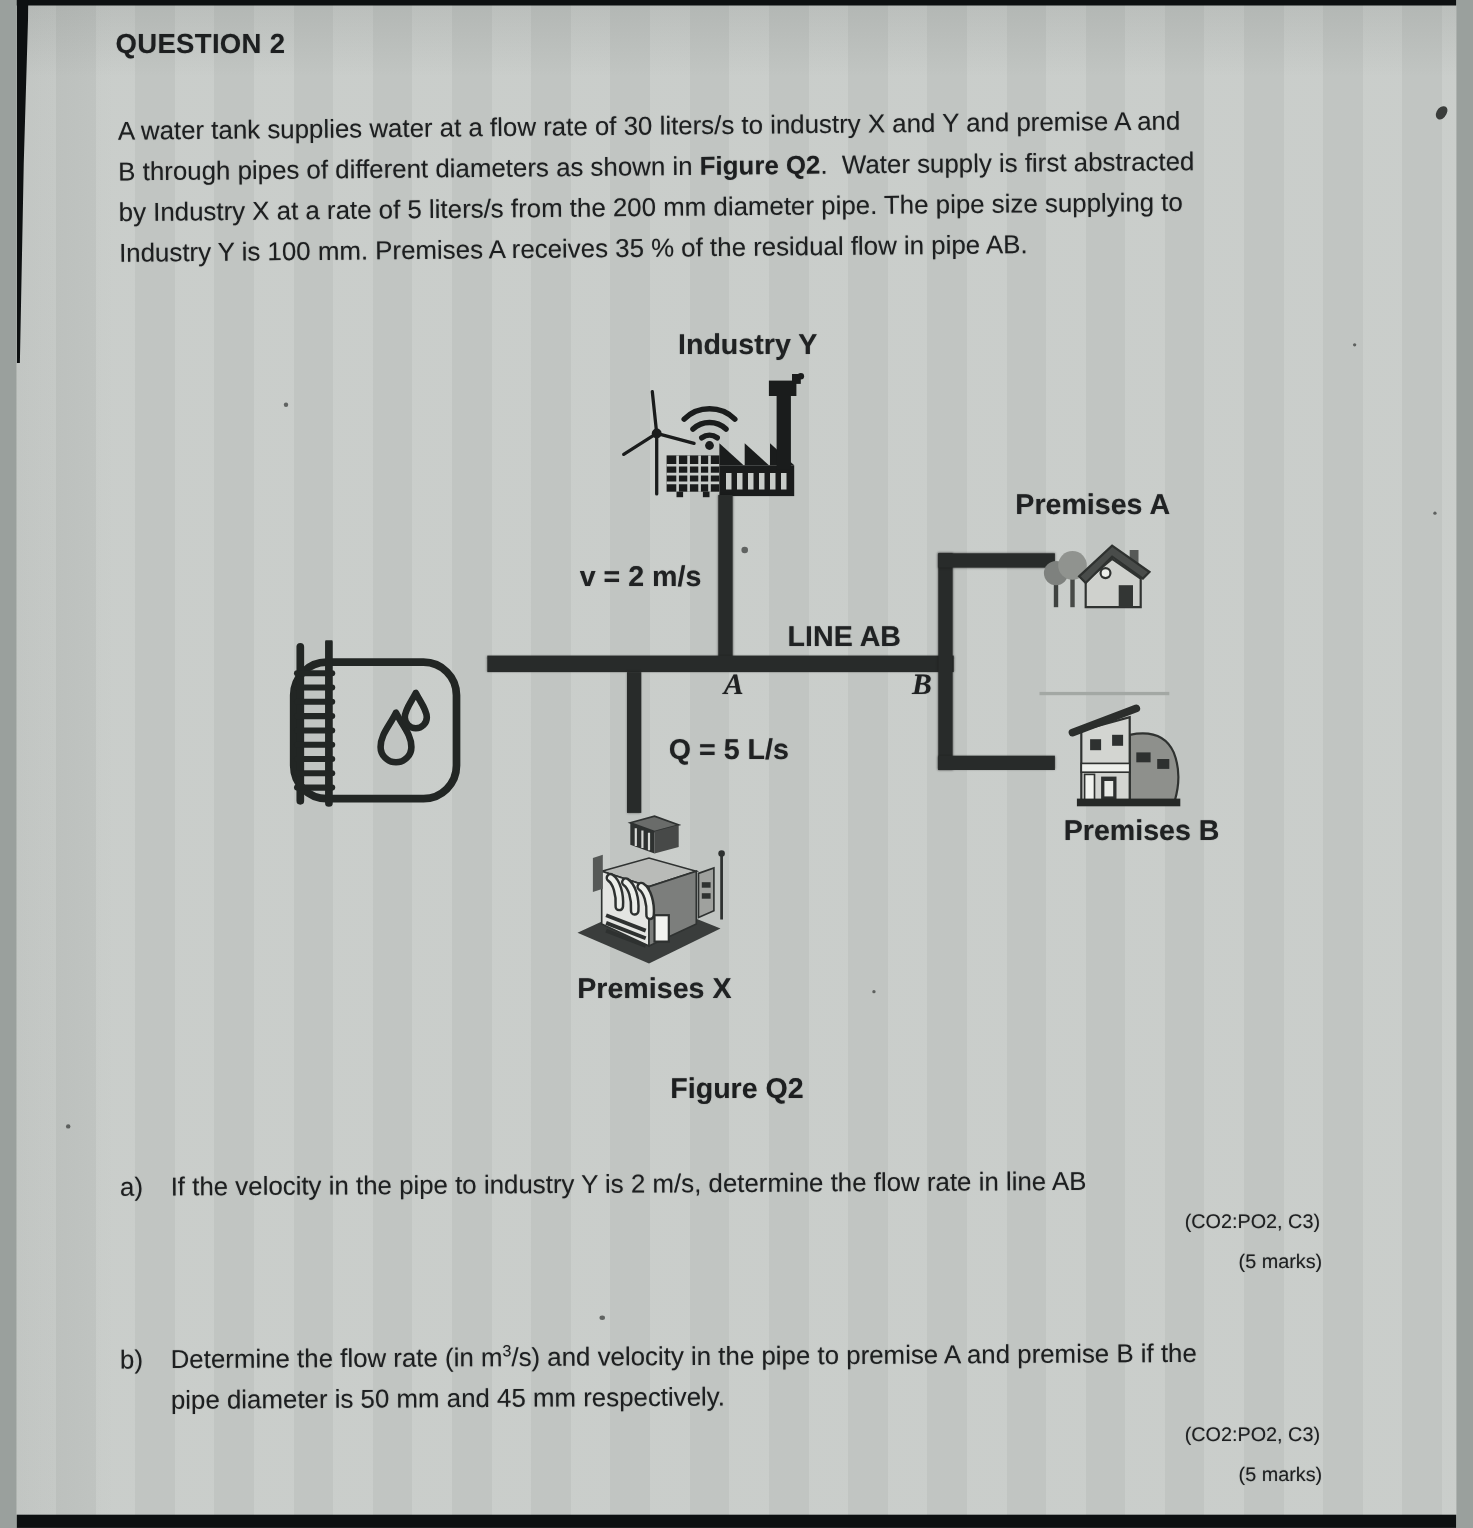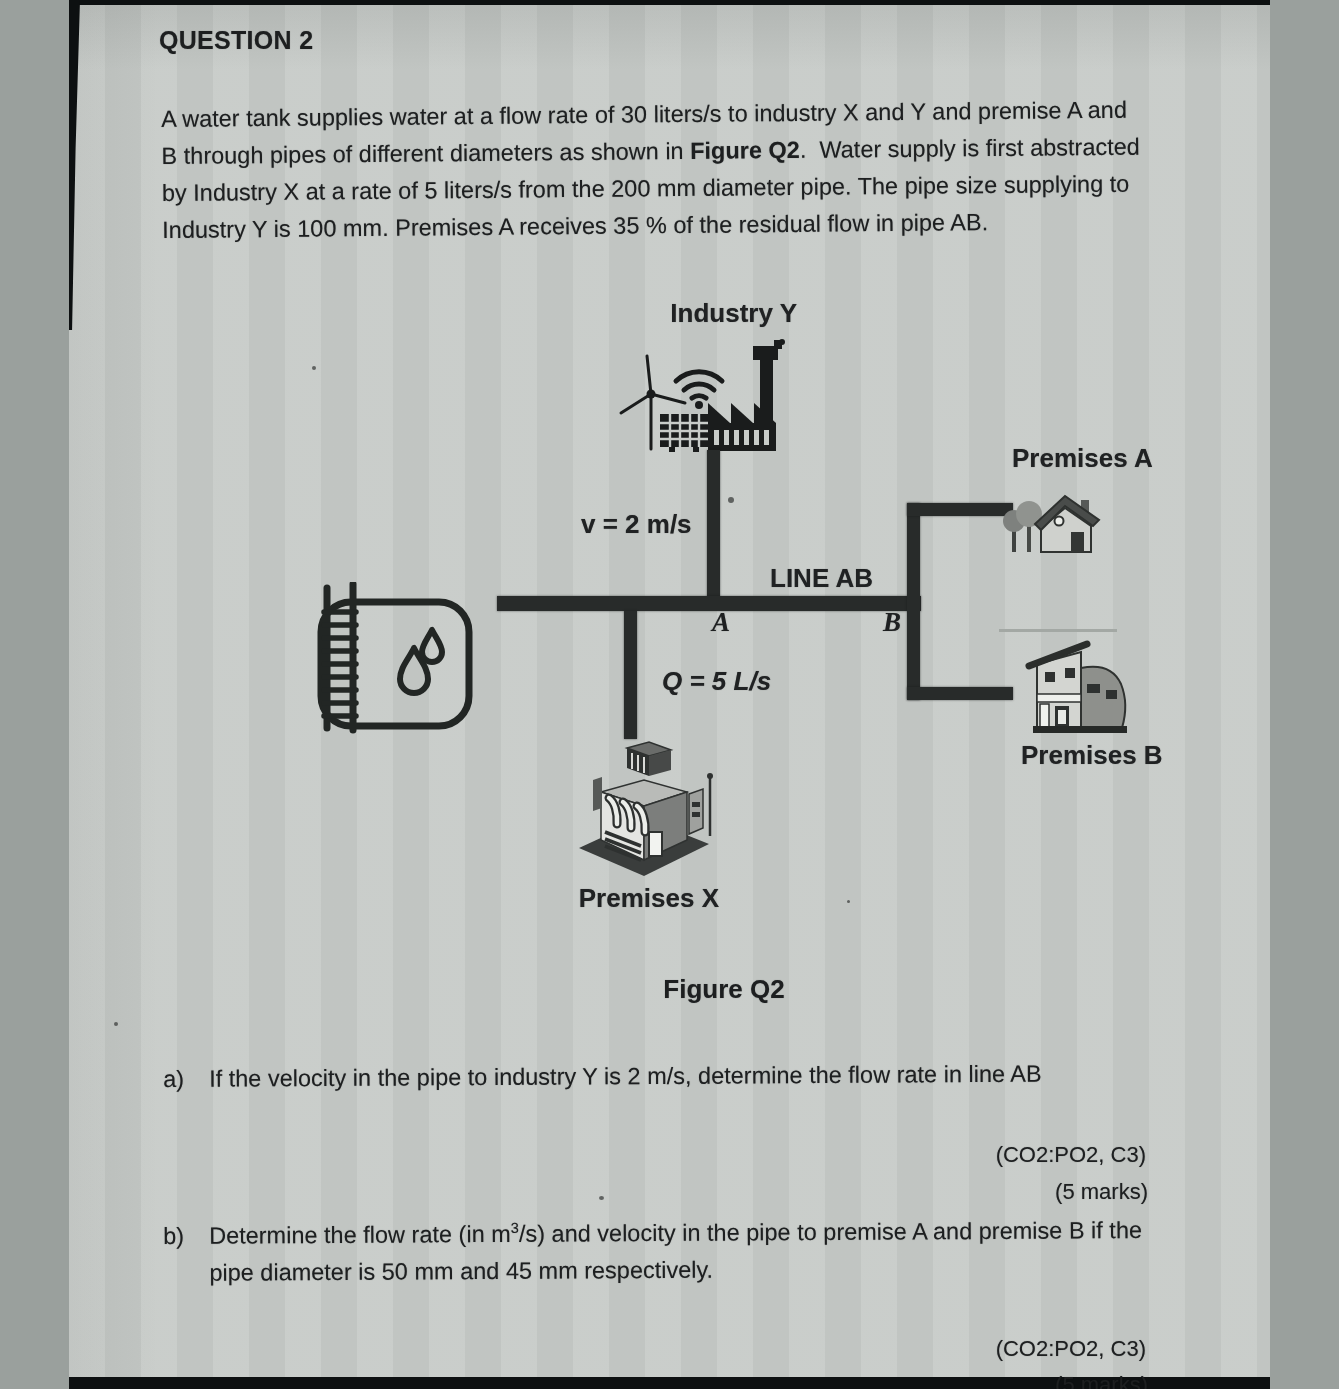--- a/index.html
+++ b/index.html
@@ -1,18 +1,18 @@
 <!DOCTYPE html>
 <html><head>
 <meta charset="utf-8">
 <style>
   html,body{margin:0;padding:0;background:#9aa09d;}
   .page{
     position:relative;
-    width:1201px;height:1389px;
+    width:1309px;height:1389px;
     margin:0 auto;
     overflow:hidden;
     background:
       linear-gradient(180deg, rgba(70,75,72,0.12) 0px, rgba(70,75,72,0) 70px),
       linear-gradient(90deg, rgba(40,44,42,0.05) 0px, rgba(40,44,42,0) 90px),
       repeating-linear-gradient(90deg, rgba(255,255,255,0.05) 0 36px, rgba(30,33,32,0.035) 36px 72px),
       #c7cbc8;
     font-family:"Liberation Sans","DejaVu Sans",sans-serif;
     color:#1d1f20;
   }
@@ -31,21 +31,21 @@
   .fig-label{font-size:26px;font-weight:600;color:#202223;text-shadow:0 0 1px rgba(25,27,28,0.45);white-space:nowrap;}
   .fig-label.center{text-align:right;}
   .lineab{font-weight:700;}
   .node{
     font-family:"Liberation Serif","DejaVu Serif",serif;
     font-style:italic;font-weight:700;font-size:27px;
     color:#1e2021;text-shadow:0 0 1px rgba(25,27,28,0.45);
   }
   .pipe{background:#282b2a;box-shadow:0 0 2px rgba(20,22,21,0.6);}
   .caption{font-size:26px;font-weight:700;text-align:center;}
-  .right-note{font-size:22px;text-shadow:0 0 1px rgba(25,27,28,0.40);white-space:nowrap;margin-top:42px;}
+  .right-note{font-size:18px;text-shadow:0 0 1px rgba(25,27,28,0.40);white-space:nowrap;}
   sup.cube{font-size:0.62em;vertical-align:super;line-height:0;}
   .edge{background:#0d1011;}
   .speck{position:absolute;border-radius:50%;background:#3c3f3d;opacity:0.75;}
   .artifact-line{background:#a3a8a4;}
 </style>
 </head>
 <body>
 
 <div class="page">
 
@@ -118,21 +118,21 @@
   <div class="abs pipe" style="left:428px;top:596px;width:424px;height:15px;"></div>
   <div class="abs pipe" style="left:555px;top:611px;width:13px;height:128px;"></div>
   <div class="abs pipe" style="left:838px;top:503px;width:13px;height:197px;"></div>
   <div class="abs pipe" style="left:838px;top:503px;width:106px;height:13px;"></div>
   <div class="abs pipe" style="left:838px;top:687px;width:106px;height:13px;"></div>
 
   <div class="abs fig-label" style="left:512px;top:481px;margin-top:28px;">v = 2 m/s</div>
   <div class="abs fig-label lineab" style="left:701px;top:563px;">LINE AB</div>
   <div class="abs node" style="left:643px;top:607px;">A</div>
   <div class="abs node" style="left:814px;top:607px;">B</div>
-  <div class="abs fig-label" style="left:593px;top:666px;font-style:italic;">Q = 5 L/s</div>
+  <div class="abs fig-label" style="left:593px;top:666px;">Q = 5 L/s</div>
 
   <svg class="abs" style="left:242px;top:582px;" width="165" height="152" viewBox="0 0 165 152">
     <rect x="10" y="20" width="148" height="124" rx="30" fill="none" stroke="#222624" stroke-width="7"></rect>
     <g stroke="#222624" stroke-linecap="round" fill="none">
       <line x1="16" y1="6" x2="16" y2="146" stroke-width="7"></line>
       <line x1="42" y1="2" x2="42" y2="148" stroke-width="7"></line>
       <g stroke-width="5.5">
         <line x1="13" y1="30" x2="45" y2="30"></line>
         <line x1="13" y1="43" x2="45" y2="43"></line>
         <line x1="13" y1="56" x2="45" y2="56"></line>
@@ -183,21 +183,21 @@
     <g>
       <polygon points="118,58 132,53 132,92 118,98" fill="#9fa19e" stroke="#2f3231" stroke-width="1.5"></polygon>
       <rect x="121" y="66" width="8" height="5" fill="#2e3130"></rect>
       <rect x="121" y="76" width="8" height="5" fill="#2e3130"></rect>
       <line x1="139" y1="42" x2="139" y2="100" stroke="#2e3130" stroke-width="2.5"></line>
       <circle cx="139" cy="40" r="3" fill="#2e3130"></circle>
     </g>
   </svg>
   <div class="abs fig-label center" style="left:500px;top:883px;width:150px;">Premises X</div>
 
-  <div class="abs fig-label" style="left:943px;top:443px;">Premises A</div>
+  <div class="abs fig-label" style="left:908px;top:443px;">Premises A</div>
   <svg class="abs" style="left:932px;top:474px;" width="102" height="92" viewBox="0 0 102 92">
     <g>
       <rect x="11" y="54" width="4" height="24" fill="#3f4240"></rect>
       <circle cx="13" cy="47" r="11" fill="#7e817e"></circle>
       <rect x="26" y="49" width="4" height="29" fill="#474a47"></rect>
       <circle cx="28" cy="40" r="13" fill="#90938f"></circle>
     </g>
     <polygon points="40,54 64,34 90,52 90,78 40,78" fill="#cfd1cd" stroke="#303331" stroke-width="2"></polygon>
     <rect x="80" y="26" width="8" height="14" fill="#565957"></rect>
     <polygon points="34,50 64,22 98,46 92,52 64,32 40,56" fill="#494c4a" stroke="#2e312f" stroke-width="2"></polygon>

